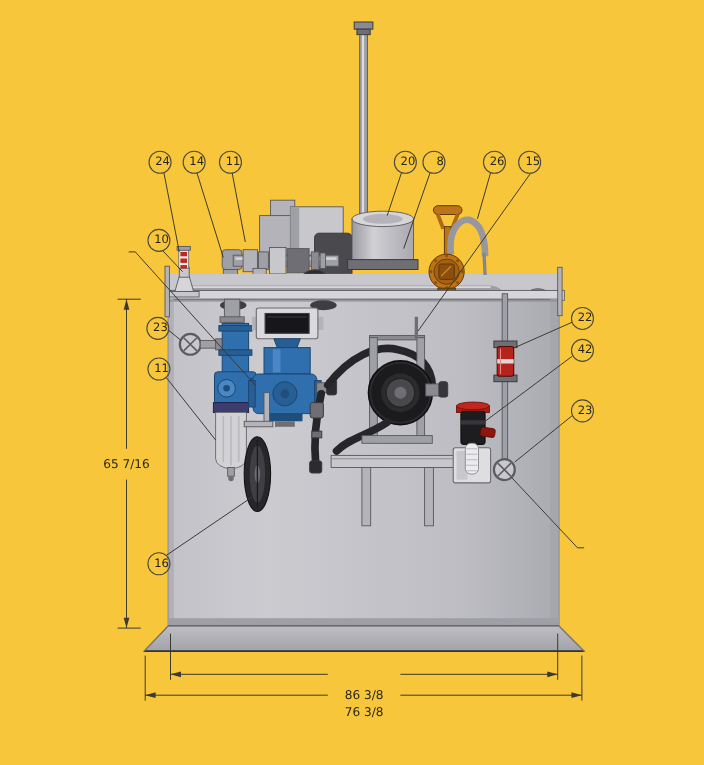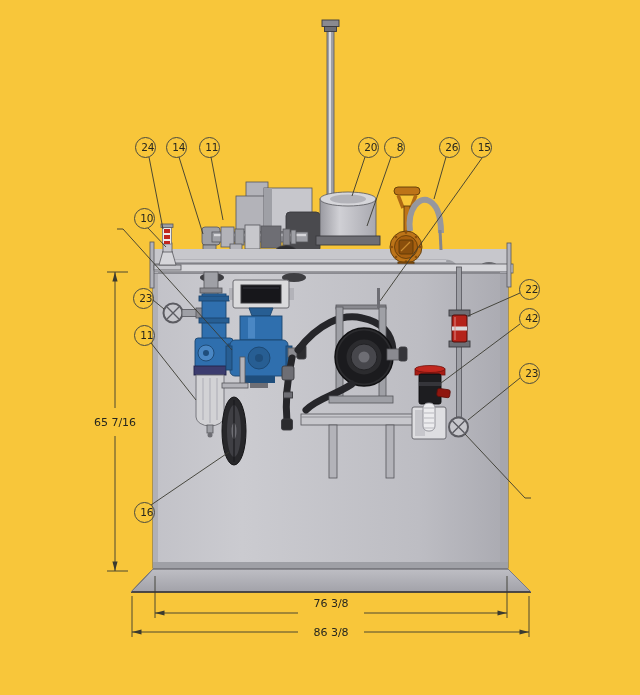--- a/index.html
+++ b/index.html
@@ -364,16 +364,16 @@
   <div class="balloon" style="left:518.5px;top:307.5px">
       <span>42</span>
     </div>
   <div class="balloon" style="left:518.5px;top:362.5px">
       <span>23</span>
     </div>
 
 
 
   <div class="dimlabel" style="left:115px;top:422px">65 7/16</div>
-  <div class="dimlabel" style="left:331px;top:603px">76 3/8</div>
+  <div class="dimlabel" style="left:331px;top:647px">76 3/8</div>
   <div class="dimlabel" style="left:331px;top:632px">86 3/8</div>
 
 </div>
 
 </body></html>

